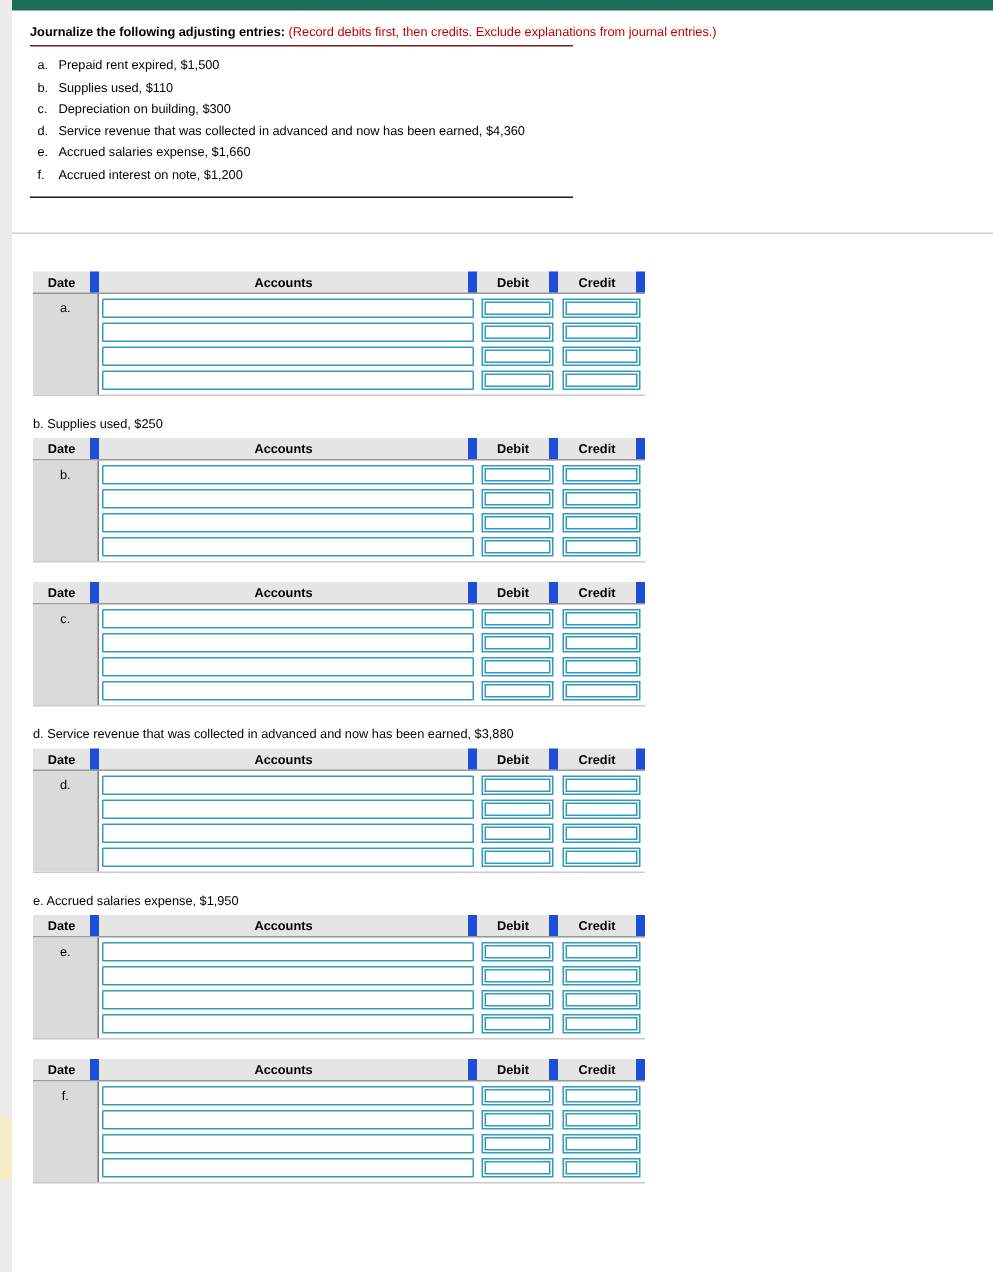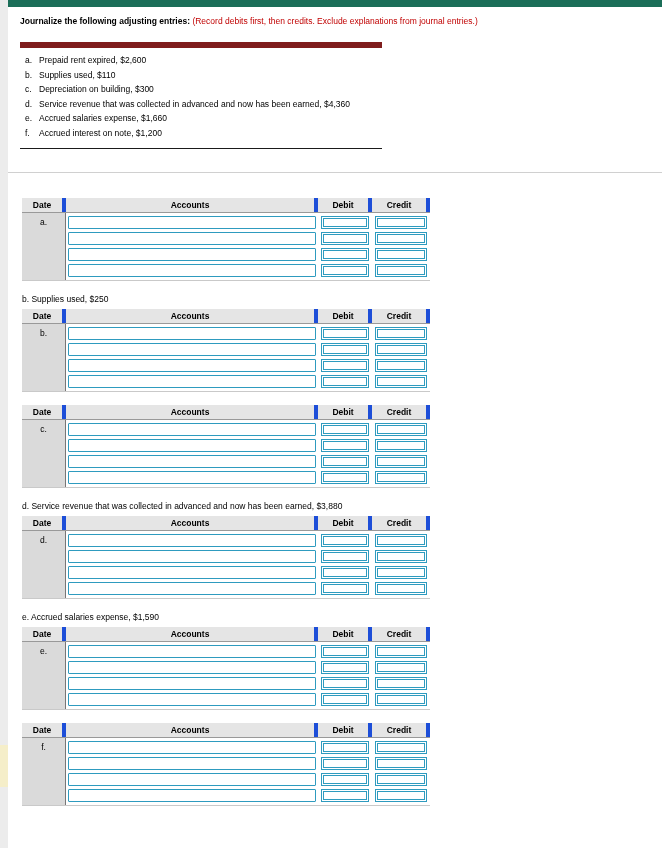--- a/index.html
+++ b/index.html
@@ -7,38 +7,38 @@
   body {
     width:662px; height:848px; position:relative; overflow:hidden;
     font-family:"Liberation Sans", sans-serif; color:#000;
   }
   .topbar { position:absolute; top:0; left:8px; right:0; height:7px; background:#1b6e58; }
   .left-strip { position:absolute; top:0; left:0; width:8px; height:848px; background:#ececec; }
   .left-highlight { position:absolute; left:0; top:745px; width:8px; height:42px; background:#f5eec9; }
 
   .content { position:absolute; left:8px; top:7px; width:654px; padding:9px 0 0 12px; }
 
-  .instruction { width:362px; border-bottom:6px solid #7f1d1d; padding-bottom:16px; white-space:nowrap; font-size:8.5px; }
+  .instruction { width:362px; border-bottom:1px solid #7f1d1d; padding-bottom:4px; white-space:nowrap; font-size:8.5px; }
   .instr-main { font-weight:bold; color:#000; }
   .instr-note { color:#c00000; }
 
   .entries-list { width:362px; border-bottom:1px solid #1a1a1a; padding:5px 0 7px; }
   .entry-row { display:flex; font-size:8.5px; line-height:14.6px; }
   .entry-letter { width:19px; padding-left:5px; }
   .entry-text { flex:1; }
 
   .divider { border:none; border-top:1px solid #d0d0d0; width:654px; margin:23px 0 0 -12px; }
 
   .sections { margin-top:25px; }
   .jsec { margin-bottom:13px; }
   .sec-label { font-size:8.5px; margin:0 0 5px 2px; }
 
   .jtable { width:408px; margin-left:2px; }
   .jhead { display:flex; background:#e5e5e5; height:15px; font-weight:bold; font-size:8.5px; border-bottom:1px solid #999; }
-  .hc { height:100%; display:flex; align-items:center; justify-content:center; border-right:4px solid #1d4ed8; }
+  .hc { height:100%; display:flex; align-items:center; justify-content:center; border-right:6px solid #1d4ed8; }
   .h-date { width:44px; }
   .h-acct { width:252px; }
   .h-debit { width:54px; }
   .h-credit { width:58px; }
 
   .jbody { display:flex; border-bottom:1px solid #c9c9c9; }
   .datecol { width:44px; background:#dadada; border-right:1px solid #777;
              display:flex; justify-content:center; align-items:flex-start;
              padding-top:4px; font-size:8.5px; }
   .col { display:flex; flex-direction:column; gap:3px; padding:3px 2px; }
@@ -61,21 +61,21 @@
 <div class="content">
 
   <div class="instruction">
     <span class="instr-main">Journalize the following adjusting entries:</span>
     <span class="instr-note">(Record debits first, then credits. Exclude explanations from journal entries.)</span>
   </div>
 
   <div class="entries-list">
     <div class="entry-row">
       <span class="entry-letter">a.</span>
-      <span class="entry-text">Prepaid rent expired, $2,600</span>
+      <span class="entry-text">Prepaid rent expired, $1,500</span>
     </div>
     <div class="entry-row">
       <span class="entry-letter">b.</span>
       <span class="entry-text">Supplies used, $110</span>
     </div>
     <div class="entry-row">
       <span class="entry-letter">c.</span>
       <span class="entry-text">Depreciation on building, $300</span>
     </div>
     <div class="entry-row">
@@ -292,21 +292,21 @@
               </span>
             <span class="amt-wrap">
                 <input class="amt" type="text" style="">
               </span>
           </div>
         </div>
       </div>
     </section>
 
     <section class="jsec">
-      <div class="sec-label">e. Accrued salaries expense, $1,590</div>
+      <div class="sec-label">e. Accrued salaries expense, $1,950</div>
       <div class="jtable">
         <div class="jhead">
           <div class="hc h-date">Date</div>
           <div class="hc h-acct">Accounts</div>
           <div class="hc h-debit">Debit</div>
           <div class="hc h-credit">Credit</div>
         </div>
         <div class="jbody">
           <div class="datecol">
             <span class="dletter">e.</span>

